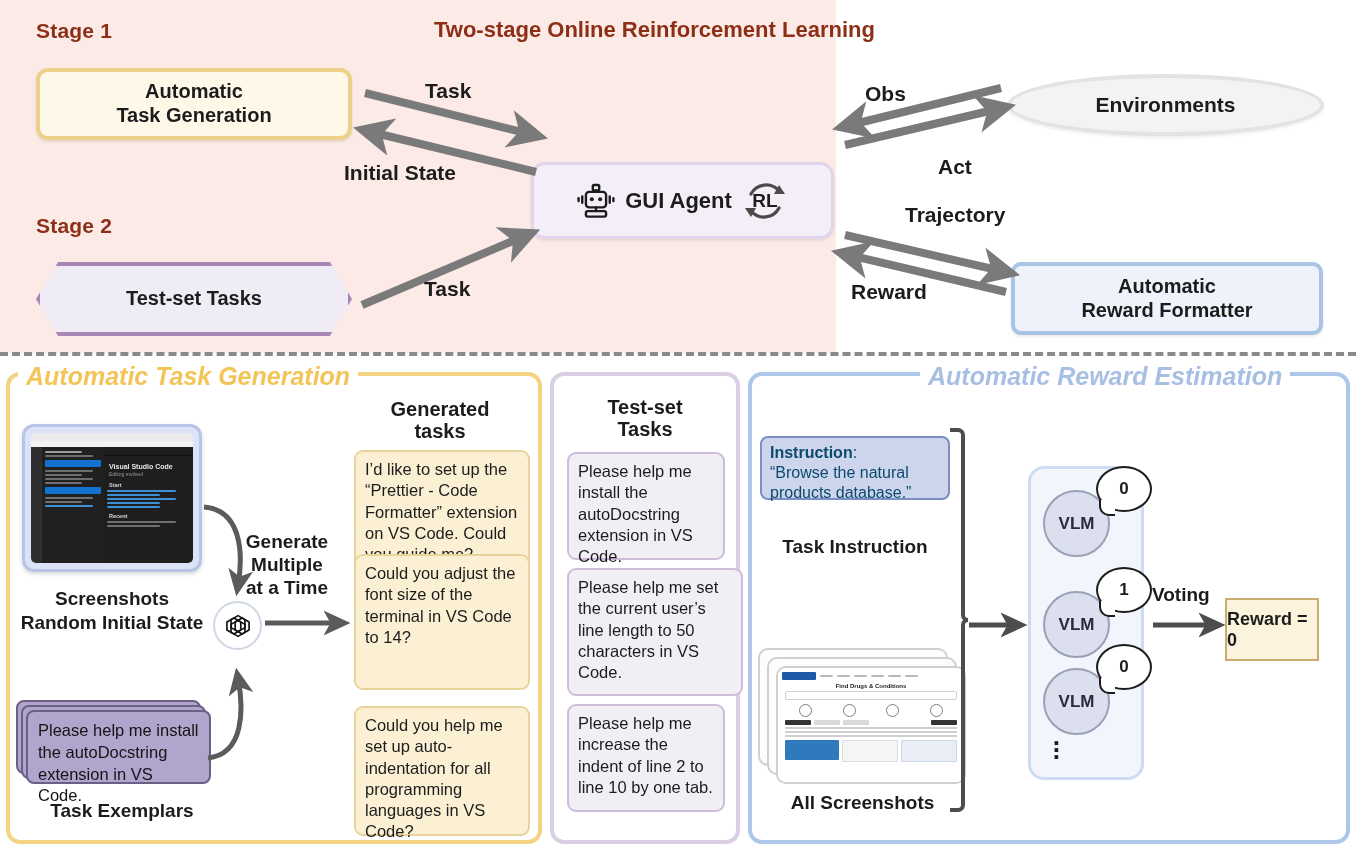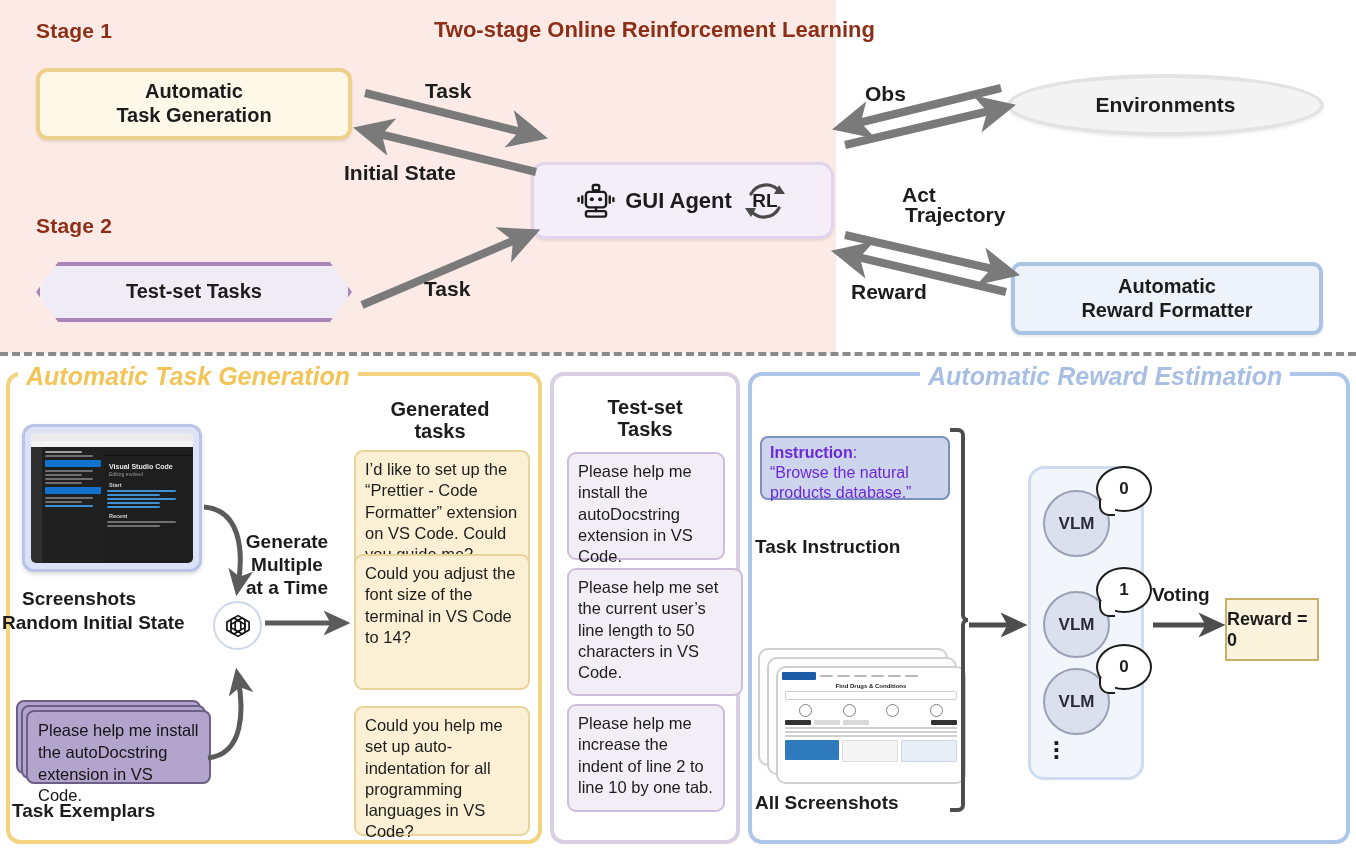--- a/index.html
+++ b/index.html
@@ -13,21 +13,21 @@
 
   .stage-label{font-size:21px;font-weight:bold;color:#8d2f16;letter-spacing:.2px;}
   #top-title{font-size:22px;font-weight:bold;color:#8d2f16;}
 
   .node{display:flex;align-items:center;justify-content:center;text-align:center;
         font-weight:bold;line-height:1.18;box-sizing:border-box;}
 
   #auto-task-gen-node{left:36px;top:68px;width:316px;height:72px;border:4px solid #edd08a;
         background:#fdf8e8;border-radius:12px;font-size:20px;color:#1c1c1c;
         box-shadow:0 2px 3px rgba(0,0,0,.09);}
-  #test-set-tasks-node{left:36px;top:262px;width:316px;height:60px;font-size:20px;color:#1c1c1c;}
+  #test-set-tasks-node{left:36px;top:262px;width:316px;height:74px;font-size:20px;color:#1c1c1c;}
   #test-set-hex{position:absolute;inset:0;background:#f0ecf5;border:4px solid #a886b8;
         clip-path:polygon(7% 0,93% 0,100% 50%,93% 100%,7% 100%,0 50%);}
   #test-set-hex-label{position:relative;z-index:2;}
 
   #gui-agent-node{left:531px;top:162px;width:297px;height:71px;border:3px solid #e2d4ec;
         background:#f4eef8;border-radius:14px;box-shadow:0 2px 3px rgba(0,0,0,.08);
         display:flex;align-items:center;justify-content:center;gap:7px;}
   #gui-agent-label{font-size:22px;font-weight:bold;color:#1c1c1c;}
 
   #environments-node{left:1007px;top:74px;width:317px;height:62px;border-radius:50%;
@@ -53,21 +53,21 @@
   .col-head{font-size:20px;font-weight:bold;text-align:center;line-height:1.12;color:#1c1c1c;}
 
   .task-card{box-sizing:border-box;border-radius:9px;font-size:16.5px;line-height:1.29;
         padding:7px 9px;color:#1c1c1c;}
   .gen-card{background:#fbf0d3;border:2px solid #e8d49b;}
   .test-card{background:#f2eef6;border:2px solid #cdbcda;}
 
   #vscode-shot{left:22px;top:424px;width:180px;height:148px;border:3px solid #b9c4e8;
         background:#dde3f6;border-radius:12px;box-sizing:border-box;padding:6px;
         box-shadow:0 2px 4px rgba(0,0,0,.15);}
-  .shot-label{font-size:19px;font-weight:bold;text-align:left;color:#1c1c1c;}
+  .shot-label{font-size:19px;font-weight:bold;text-align:center;color:#1c1c1c;}
 
   .exemplar-stack{position:absolute;}
   .exemplar-card{position:absolute;box-sizing:border-box;border:2px solid #6b5f86;
         background:#b1a5cd;border-radius:8px;}
   #exemplar-front{font-size:16.5px;line-height:1.32;padding:8px 10px;color:#141414;}
 
   #openai-badge{left:213px;top:601px;width:45px;height:45px;border-radius:50%;
         border:2px solid #cfd6e6;background:#fff;display:flex;align-items:center;justify-content:center;}
 
   #vlm-col{left:1028px;top:466px;width:116px;height:314px;border:3px solid #cddcf2;
@@ -78,21 +78,21 @@
   .bubble{position:absolute;width:52px;height:42px;border:2.5px solid #1c1c1c;
         border-radius:50%;background:#fff;display:flex;align-items:center;
         justify-content:center;font-size:17px;font-weight:bold;color:#1c1c1c;}
   .bubble-tail{position:absolute;width:14px;height:14px;border-left:2.5px solid #1c1c1c;
         border-bottom:2.5px solid #1c1c1c;border-radius:0 0 0 10px;background:#fff;}
   #vlm-ellipsis{position:absolute;left:1052px;top:740px;width:10px;text-align:center;
         font-size:26px;line-height:7px;color:#1c1c1c;font-weight:bold;}
 
   #instruction-box{left:760px;top:436px;width:190px;height:64px;box-sizing:border-box;
         border:2px solid #7d8fc0;background:#ccd5ec;border-radius:8px;padding:5px 8px;
-        font-size:16px;line-height:1.26;color:#6d28d9;}
+        font-size:16px;line-height:1.26;color:#0c4a6e;}
   #instruction-label-bold{font-weight:bold;}
 
   #reward-out{left:1225px;top:598px;width:94px;height:63px;border:2px solid #c9ad6c;
         background:#fbf3dc;display:flex;align-items:center;justify-content:center;
         font-size:18px;font-weight:bold;color:#1c1c1c;box-sizing:border-box;}
 
   .screens-stack{position:absolute;}
   .screen-card{position:absolute;box-sizing:border-box;border:2px solid #cfcfcf;
         background:#fdfdfd;border-radius:10px;}
 
@@ -210,21 +210,21 @@
 
     <line x1="845" y1="235" x2="1006" y2="272" stroke="#7a7a7a" stroke-width="8" marker-end="url(#ah)"></line>
 
     <line x1="1006" y1="292" x2="845" y2="254" stroke="#7a7a7a" stroke-width="8" marker-end="url(#ah)"></line>
   </svg>
 
   <div class="abs edge-label" style="left:425px;top:79px;">Task</div>
   <div class="abs edge-label" style="left:344px;top:161px;">Initial State</div>
   <div class="abs edge-label" style="left:424px;top:277px;">Task</div>
   <div class="abs edge-label" style="left:865px;top:82px;">Obs</div>
-  <div class="abs edge-label" style="left:902px;top:155px;margin-top:28px;">Act</div>
+  <div class="abs edge-label" style="left:938px;top:155px;">Act</div>
   <div class="abs edge-label" style="left:905px;top:203px;">Trajectory</div>
   <div class="abs edge-label" style="left:851px;top:280px;">Reward</div>
 </div>
 
 <div class="abs" id="divider"></div>
 
 <div class="abs panel" id="panel-atg"></div>
 <div class="panel-title" id="title-atg">Automatic Task Generation</div>
 
 <div class="abs" id="vscode-shot">

